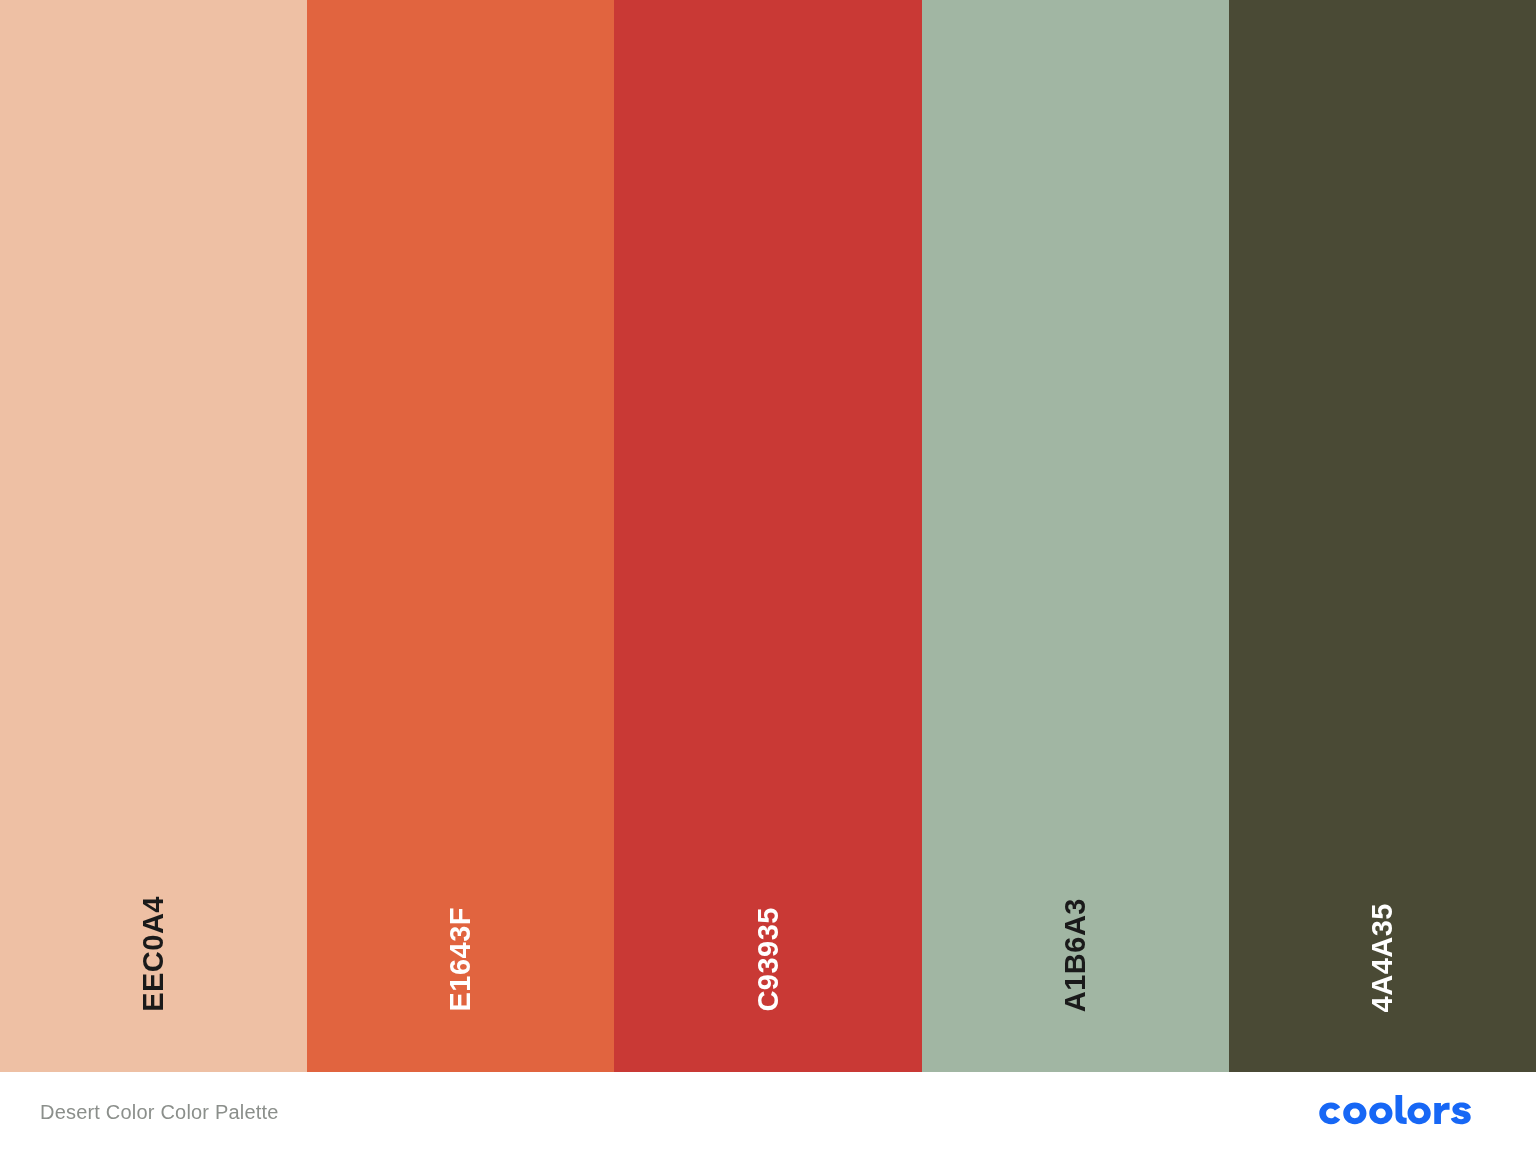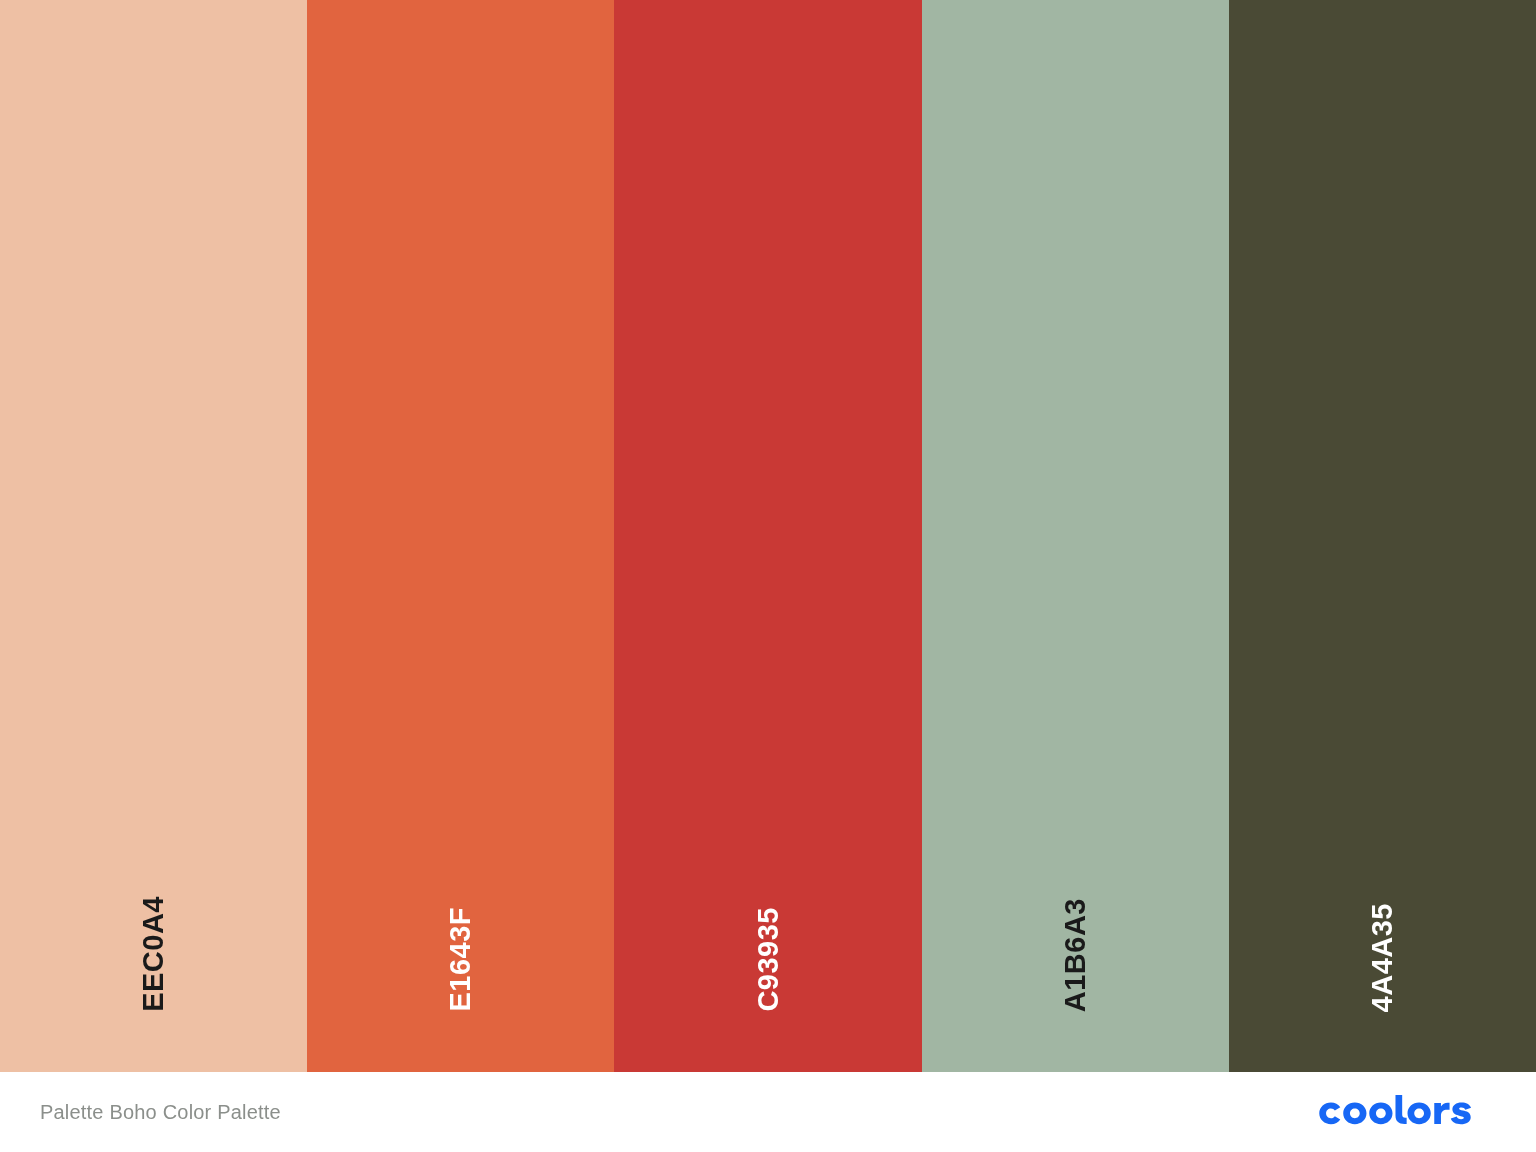--- a/index.html
+++ b/index.html
@@ -91,21 +91,21 @@
     </div>
 
     <div class="swatch" style="background: rgb(74, 74, 53);">
       <span class="swatch-label" style="color: rgb(255, 255, 255);">4A4A35</span>
     </div>
 
   </div>
 
   <div class="footer">
 
-    <span class="footer-caption" style="color: rgb(139, 143, 139);">Palette Boho Color Palette</span>
+    <span class="footer-caption" style="color: rgb(139, 143, 139);">Desert Color Color Palette</span>
 
     <span class="brand-logo" title="coolors">
       <svg viewBox="0 0 340 64" xmlns="http://www.w3.org/2000/svg" aria-label="coolors">
         <g id="logo-glyphs" fill="#1767F5">
 
           <path d="M30 14c-12 0-22 8.5-22 20.5S18 55 30 55c7.6 0 13.9-3.3 17.6-8.9l-10.2-6.1c-1.6 2.4-4.2 3.8-7.4 3.8-5.2 0-9.2-3.8-9.2-9.3s4-9.3 9.2-9.3c3.2 0 5.8 1.4 7.4 3.8l10.2-6.1C43.9 17.3 37.6 14 30 14z"></path>
 
           <path d="M75 14c-12.1 0-21.9 8.5-21.9 20.5S62.9 55 75 55s21.9-8.5 21.9-20.5S87.1 14 75 14zm0 29.8c-5.1 0-9.2-3.8-9.2-9.3s4.1-9.3 9.2-9.3 9.2 3.8 9.2 9.3-4.1 9.3-9.2 9.3z"></path>
 
           <path d="M124 14c-12.1 0-21.9 8.5-21.9 20.5S111.9 55 124 55s21.9-8.5 21.9-20.5S136.1 14 124 14zm0 29.8c-5.1 0-9.2-3.8-9.2-9.3s4.1-9.3 9.2-9.3 9.2 3.8 9.2 9.3-4.1 9.3-9.2 9.3z"></path>

